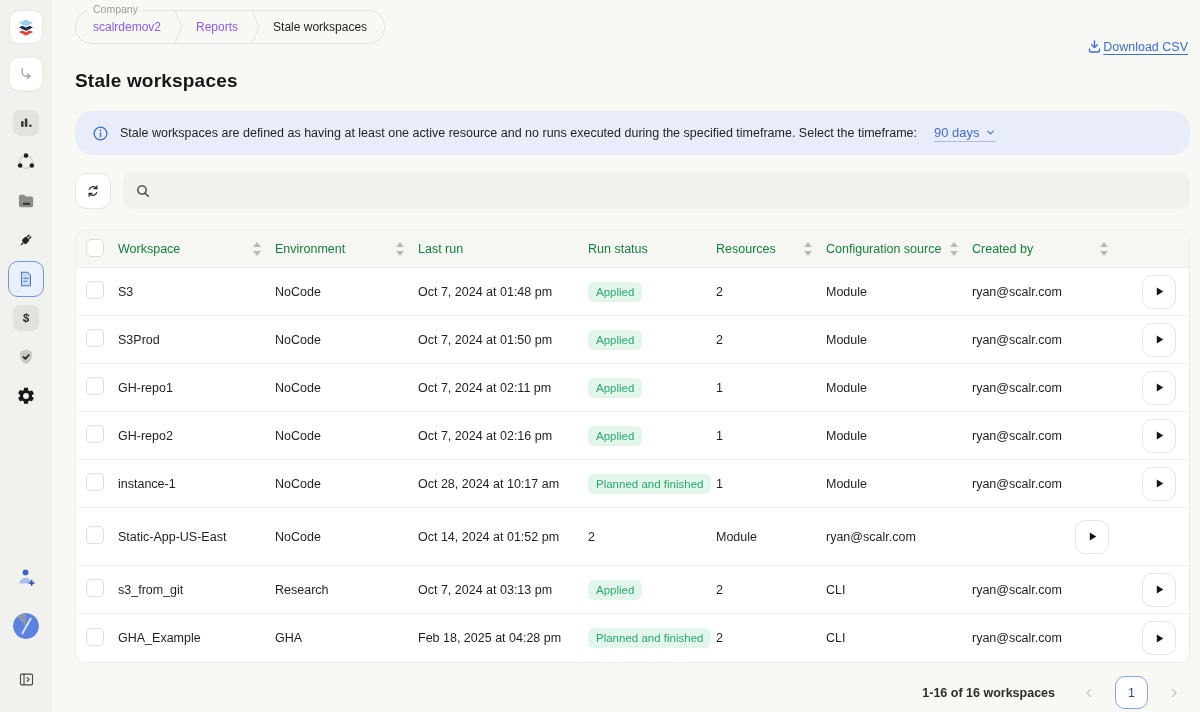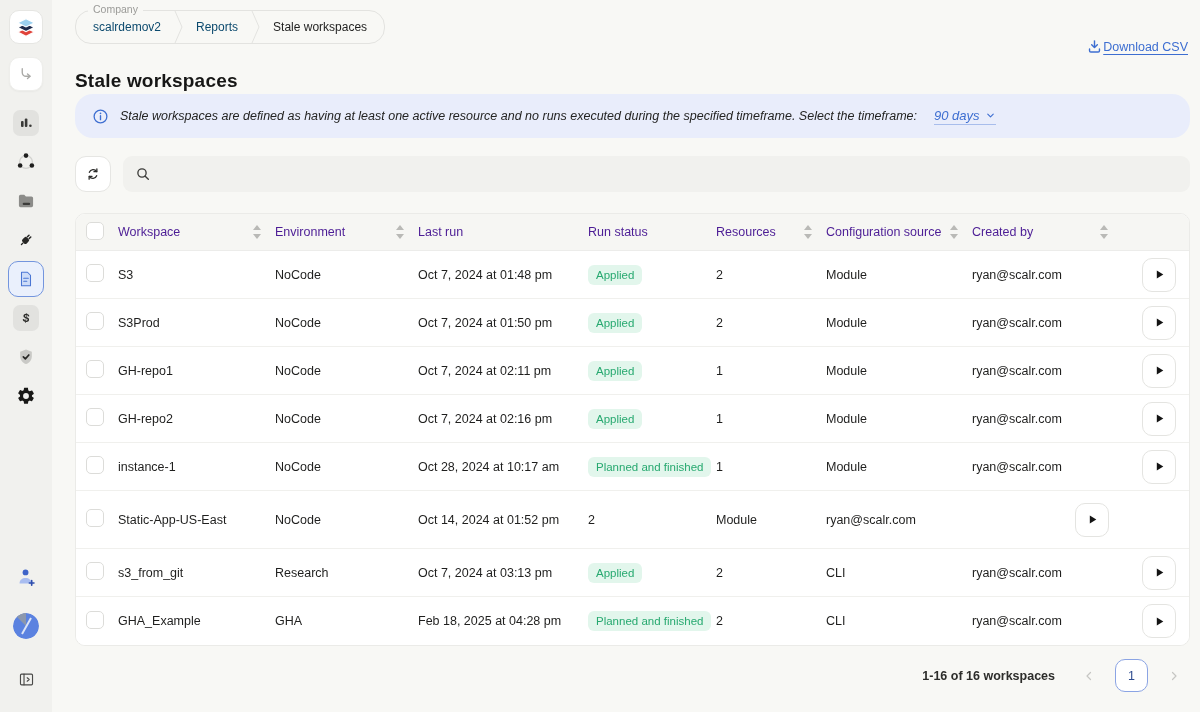--- a/index.html
+++ b/index.html
@@ -18,44 +18,44 @@
   .sidebar .spacer { flex:1; }
   .avatar-circle { width:26px; height:26px; border-radius:50%; overflow:hidden; }
 
   
   .main { flex:1; padding:10px 10px 0 23px; display:flex; flex-direction:column; }
 
   .topbar { display:flex; justify-content:space-between; align-items:flex-start; }
   .crumb-box { position:relative; border:1px solid #e3e3e0; border-radius:16px; background:transparent; display:flex; align-items:center; height:34px; margin-top:0; padding:0 4px; }
   .crumb-legend { position:absolute; top:-8px; left:12px; background:#f8f8f5; padding:0 5px; font-size:10.5px; color:#9b9b98; }
   .crumb { font-size:12px; padding:0 13px; white-space:nowrap; cursor:pointer; }
-  .crumb.link { color:#0c4a6e; }
+  .crumb.link { color:#8b5cf6; }
   .crumb.current { color:#1f1f1e; cursor:default; }
   .crumb-sep { height:34px; display:flex; align-items:center; }
 
   .download { display:flex; align-items:center; margin-top:28px; margin-right:2px; cursor:pointer; }
   .download span { color:#3d6ed1; font-size:12.5px; text-decoration:underline; text-underline-offset:3px; }
 
   .page-title { font-size:19px; font-weight:700; color:#161615; margin-top:15px; letter-spacing:.2px; }
 
-  .banner { margin-top:2px; background:#e9edfb; border-radius:18px; height:44px; display:flex; align-items:center; padding:0 17px; gap:11px;font-style:italic; }
+  .banner { margin-top:19px; background:#e9edfb; border-radius:18px; height:44px; display:flex; align-items:center; padding:0 17px; gap:11px; }
   .banner-text { font-size:12.5px; color:#25252 4; color:#242423; }
   .timeframe { display:inline-flex; align-items:center; gap:5px; color:#3d6ed1; font-size:13px; border-bottom:1px solid #a8bdec; padding-bottom:1px; margin-left:6px; cursor:pointer; white-space:nowrap; }
 
   .toolbar { display:flex; gap:12px; margin-top:18px; }
   .refresh-btn { width:36px; height:36px; border-radius:11px; border:1px solid #e6e6e3; background:#fff; display:flex; align-items:center; justify-content:center; cursor:pointer; flex-shrink:0; }
   .searchbox { flex:1; height:36px; background:#f1f1ee; border-radius:9px; display:flex; align-items:center; padding:0 12px; gap:9px; }
   .searchbox input { border:none; outline:none; background:transparent; font-size:12.5px; flex:1; font-family:inherit; color:#333; }
   .searchbox input::placeholder { color:#9a9a97; }
 
   
   .table-card { margin-top:21px; background:#fff; border:1px solid #ebebe8; border-radius:10px; overflow:hidden; }
   .tr { display:grid; grid-template-columns:42px 157px 143px 170px 128px 110px 146px 150px 1fr; align-items:center; }
   .thead { background:#f6f6f3; height:37px; border-bottom:1px solid #ececea; }
-  .th { display:flex; align-items:center; font-size:12.5px; color:#4c1d95; padding-right:14px; cursor:pointer; }
+  .th { display:flex; align-items:center; font-size:12.5px; color:#15803d; padding-right:14px; cursor:pointer; }
   .th .sort { margin-left:auto; display:flex; }
   .row { height:48px; border-bottom:1px solid #f0f0ed; background:#fff; }
   .row:last-child { border-bottom:none; }
   .row.tall { height:58px; }
   .td { font-size:12.5px; color:#1f1f1e; padding-right:10px; white-space:nowrap; overflow:hidden; }
   .cell-check { padding-left:10px; }
   .checkbox { width:18px; height:18px; border:1px solid #dcdcd9; border-radius:5px; background:#fff; display:inline-block; cursor:pointer; }
   .badge { display:inline-flex; align-items:center; gap:5px; font-size:11.5px; padding:4px 8px; border-radius:6px; white-space:nowrap; }
   .badge.success { background:#e2f6ec; color:#27a970; }
   .badge.danger  { background:#fce9e8; color:#da5050; }

